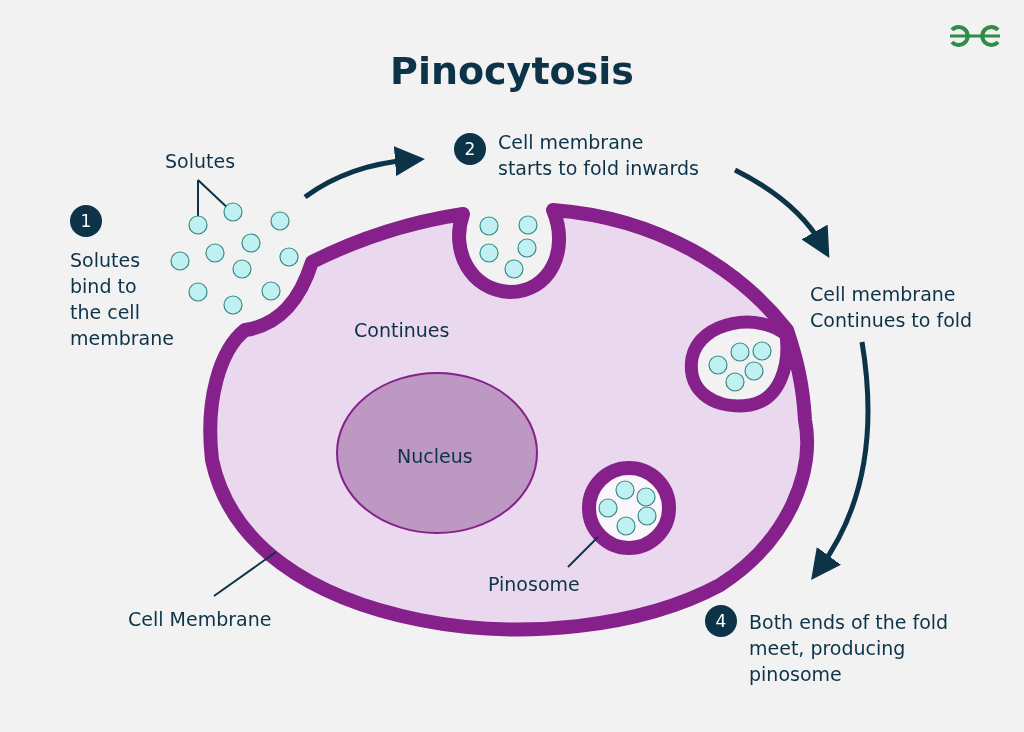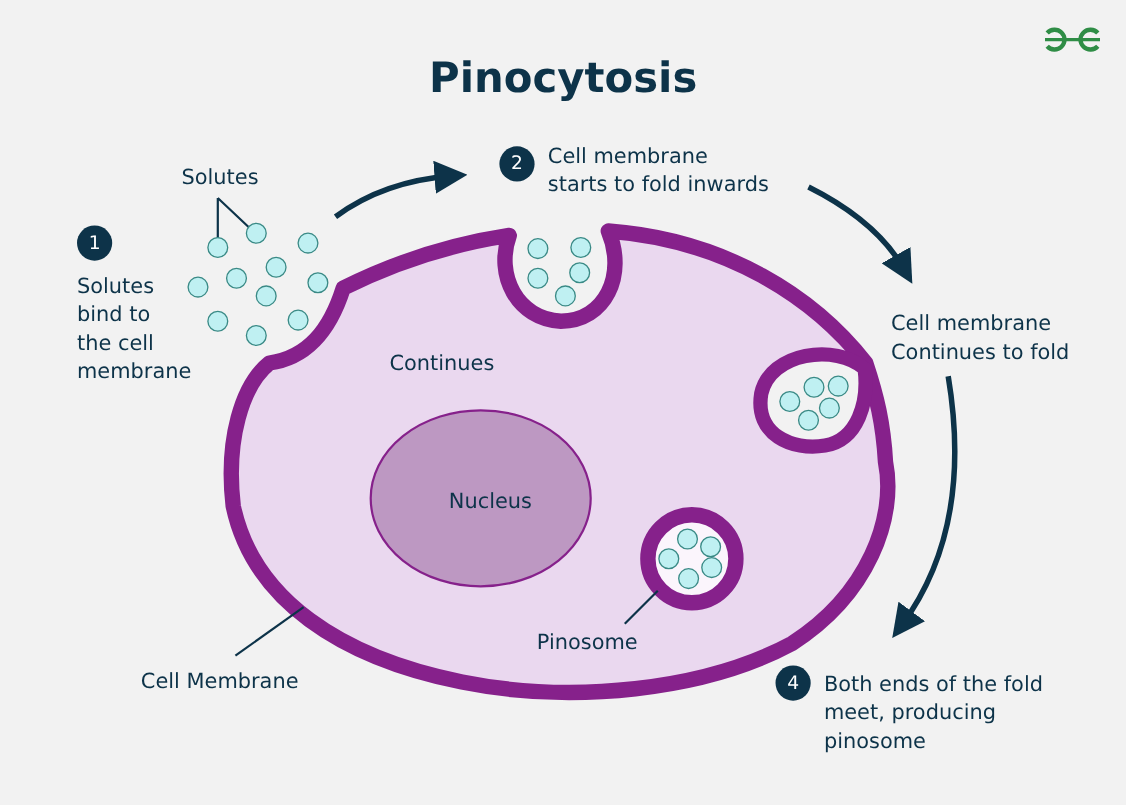--- a/index.html
+++ b/index.html
@@ -108,15 +108,15 @@
 <div class="label" style="left:810px;top:281px">Cell membrane
 Continues to fold</div>
 
 <div class="badge" style="left:705px;top:605px">4</div>
 <div class="label" style="left:749px;top:609px">Both ends of the fold
 meet, producing
 pinosome</div>
 
 <div class="label" style="left:165px;top:148px">Solutes</div>
 <div class="label" style="left:354px;top:317px">Continues</div>
-<div class="label" style="left:408px;top:443px">Nucleus</div>
+<div class="label" style="left:397px;top:443px">Nucleus</div>
 <div class="label" style="left:488px;top:571px">Pinosome</div>
 <div class="label" style="left:128px;top:606px">Cell Membrane</div>
 
 </body></html>

